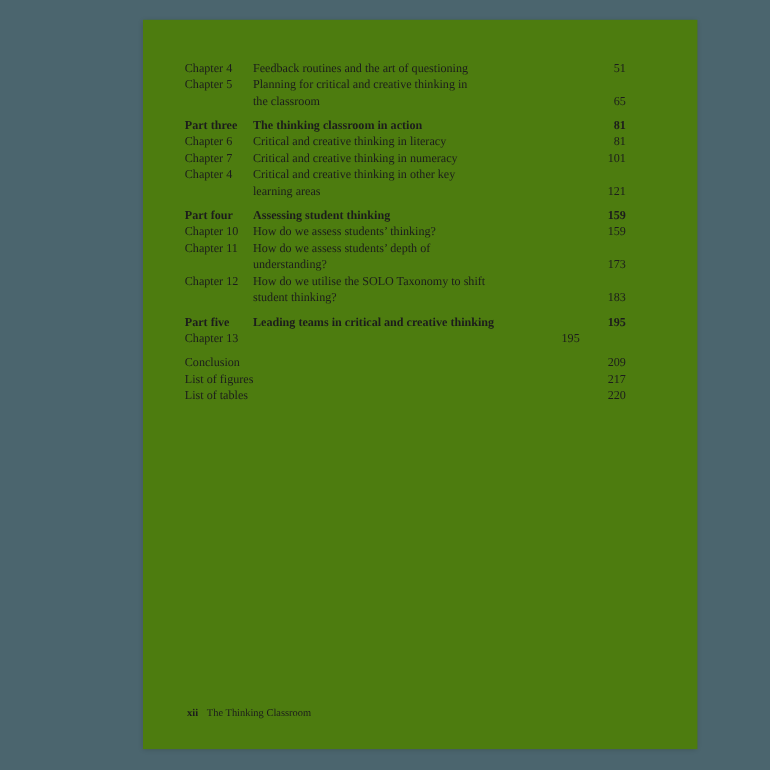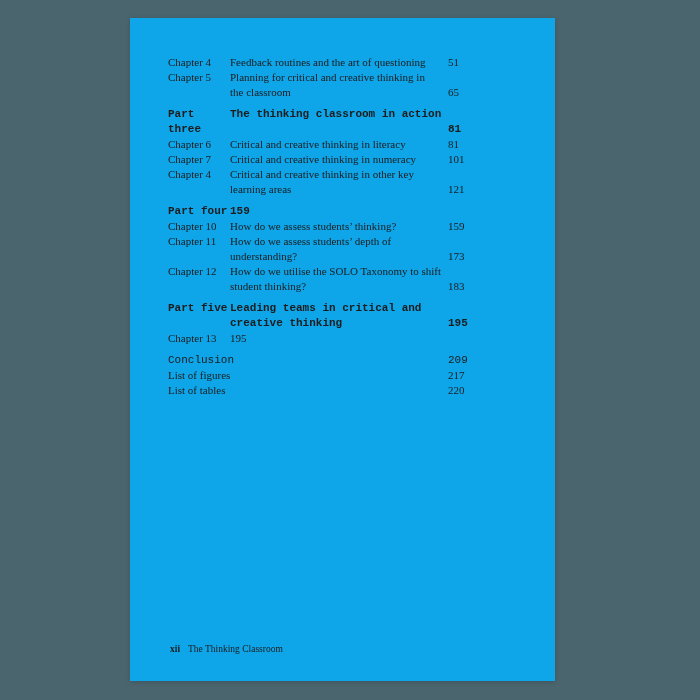--- a/index.html
+++ b/index.html
@@ -11,42 +11,42 @@
     font-family: "Liberation Serif", serif;
   }
   body {
     background: #4b656e;
     position: relative;
   }
   .book-page {
     position: absolute;
     left: 130px;
     top: 18px;
-    width: 425px;
+    width: 504px;
     height: 663px;
-    background: #0ea5e9;
+    background: #4d7c0f;
     box-shadow: 0 1px 5px rgba(0,0,0,0.18);
     color: #1c1c1c;
   }
   .toc {
     padding: 37px 65px 0 38px;
     font-size: 11px;
     line-height: 15px;
   }
   .toc-row {
     display: grid;
     grid-template-columns: 62px 1fr 42px;
     align-items: start;
   }
-  .toc-row.gap { margin-top: 7px; font-family: Liberation Mono, monospace; }
+  .toc-row.gap { margin-top: 7px; }
   .toc-row.bold { font-weight: bold; }
   .toc-title { white-space: pre-line; }
   .toc-label.full { grid-column: 1 / 3; }
   .toc-pageno {
-    text-align: left;
+    text-align: right;
     align-self: end;
   }
   .page-footer {
     position: absolute;
     left: 40px;
     bottom: 26px;
     font-size: 9.5px;
     line-height: 12px;
     color: #1c1c1c;
   }
@@ -94,20 +94,21 @@
   <div class="toc-row">
     <div class="toc-label">Chapter 4</div>
     <div class="toc-title">Critical and creative thinking in other key
 learning areas</div>
     <div class="toc-pageno">121</div>
   </div>
 
 
   <div class="toc-row bold gap">
     <div class="toc-label">Part four</div>
+    <div class="toc-title">Assessing student thinking</div>
     <div class="toc-pageno">159</div>
   </div>
 
   <div class="toc-row">
     <div class="toc-label">Chapter 10</div>
     <div class="toc-title">How do we assess students’ thinking?</div>
     <div class="toc-pageno">159</div>
   </div>
 
   <div class="toc-row">

